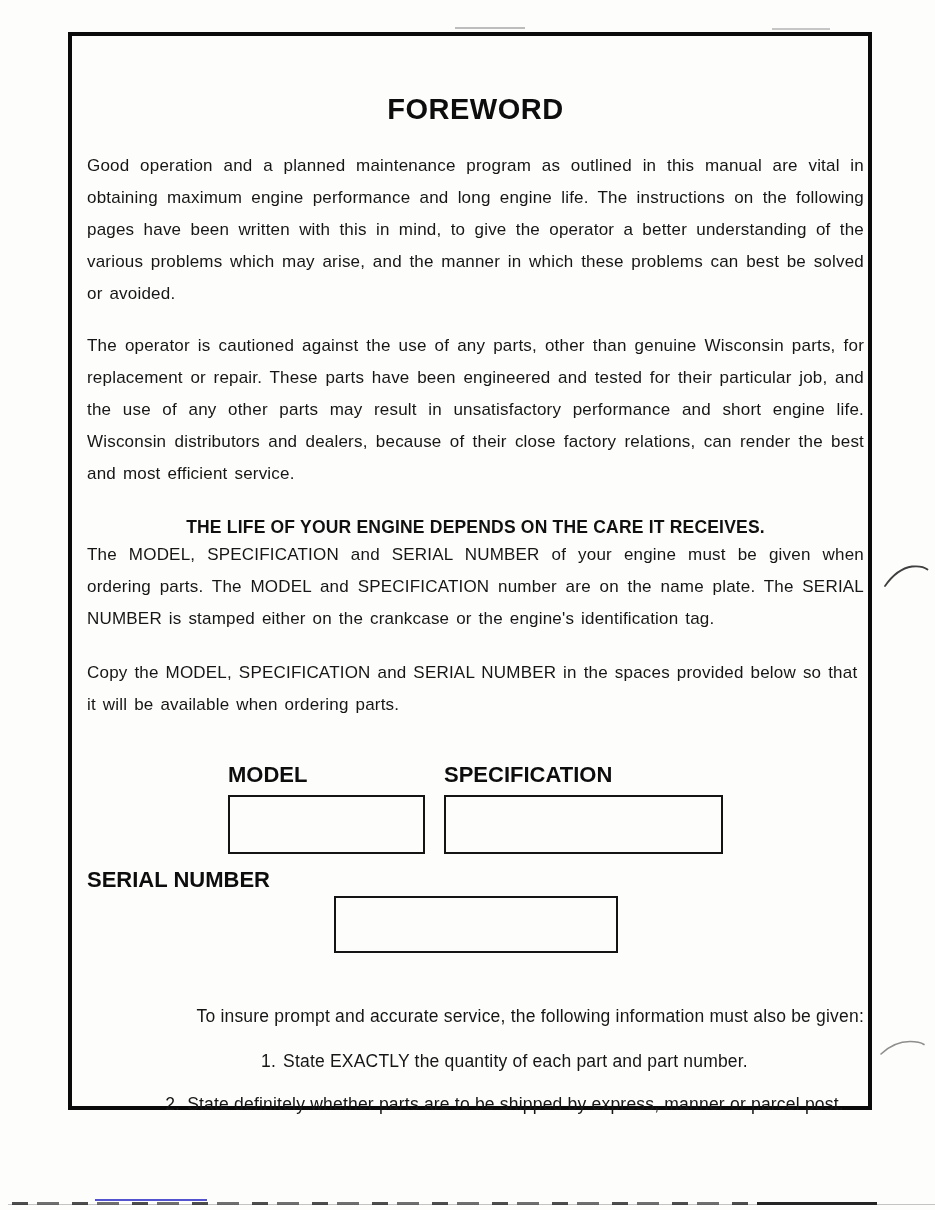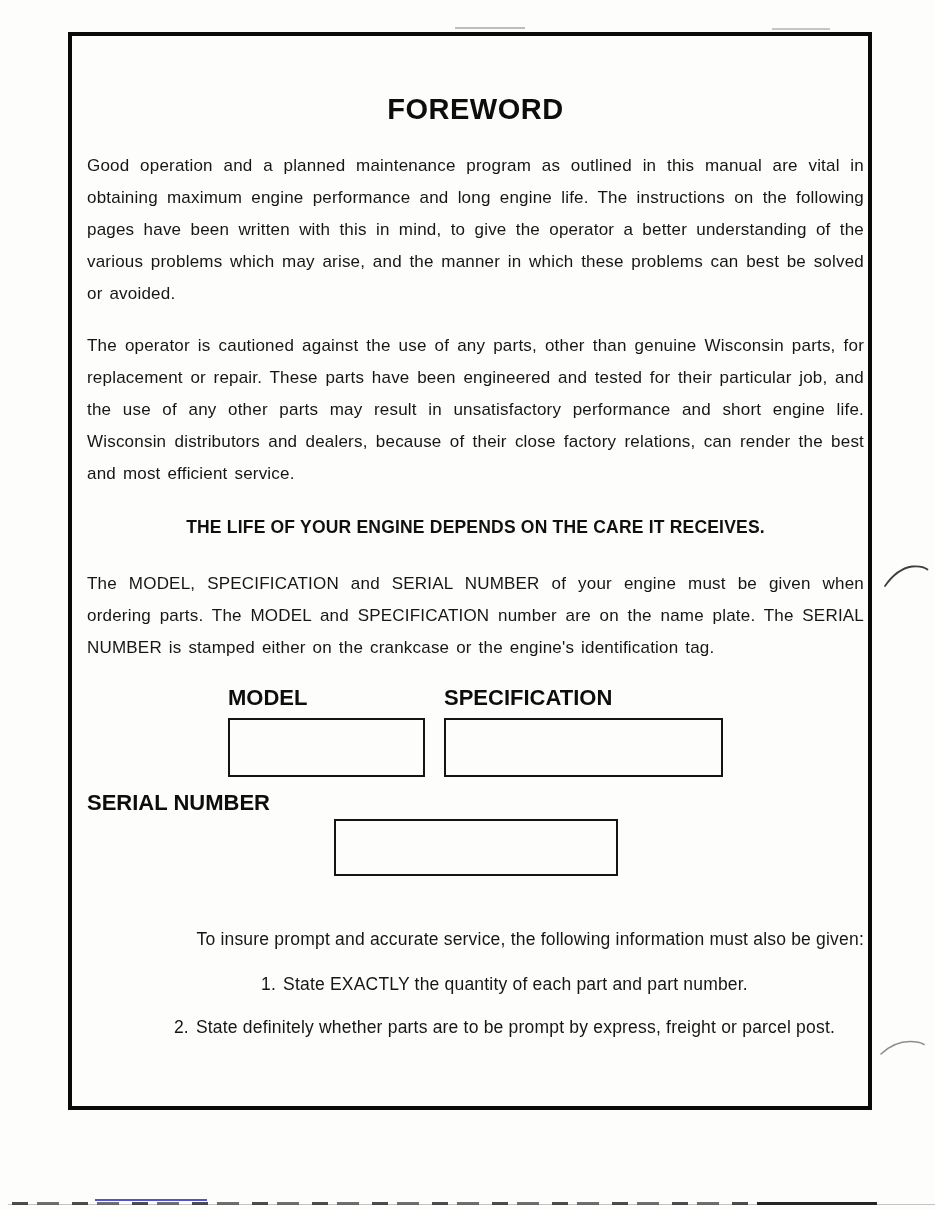--- a/index.html
+++ b/index.html
@@ -43,21 +43,20 @@
     color:var(--ink);
   }
   .para.p-intro-1{margin-bottom:20px;}
   .para.p-intro-2{margin-bottom:26px;}
   .notice-line{
     text-align:center;
     font-size:17.5px;
     font-weight:bold;
     line-height:23px;
     letter-spacing:0.2px;
-    margin-bottom:29px;
     color:#101010;
   }
   .para.p-order-1{margin-bottom:22px;}
   .para.p-order-2{margin-bottom:42px; text-align:left;}
   .field-labels-row,.field-boxes-row{
     display:flex;
     justify-content:center;
     align-items:flex-start;
   }
   .field-labels-row{margin-bottom:8px;}
@@ -130,20 +129,21 @@
 <div class="page-frame">
 
   <h1 class="doc-title">FOREWORD</h1>
 
   <p class="para p-intro-1">Good operation and a planned maintenance program as outlined in this manual are vital in obtaining maximum engine performance and long engine life. The instructions on the following pages have been written with this in mind, to give the operator a better understanding of the various problems which may arise, and the manner in which these problems can best be solved or avoided.</p>
   <p class="para p-intro-2">The operator is cautioned against the use of any parts, other than genuine Wisconsin parts, for replacement or repair. These parts have been engineered and tested for their particular job, and the use of any other parts may result in unsatisfactory performance and short engine life. Wisconsin distributors and dealers, because of their close factory relations, can render the best and most efficient service.</p>
 
   <p class="notice-line">THE LIFE OF YOUR ENGINE DEPENDS ON THE CARE IT RECEIVES.</p>
 
   <p class="para p-order-1">The MODEL, SPECIFICATION and SERIAL NUMBER of your engine must be given when ordering parts. The MODEL and SPECIFICATION number are on the name plate. The SERIAL NUMBER is stamped either on the crankcase or the engine's identification tag.</p>
+  <p class="para p-order-2">Copy the MODEL, SPECIFICATION and SERIAL NUMBER in the spaces provided below so that it will be available when ordering parts.</p>
 
   <div class="field-labels-row">
     <div class="flabel w-model">MODEL</div>
     <div class="gap"></div>
     <div class="flabel w-spec">SPECIFICATION</div>
   </div>
 
   <div class="field-boxes-row">
     <div class="fbox box-model">
       <span></span>
@@ -158,21 +158,21 @@
   <div class="fbox box-serial">
     <span></span>
   </div>
 
   <p class="service-note">To insure prompt and accurate service,  the following information must also be given:</p>
 
   <div class="instruction">
     <span class="num">1.</span><span>State EXACTLY the quantity of each part and part number.</span>
   </div>
   <div class="instruction">
-    <span class="num">2.</span><span>State definitely whether parts are to be prompt by express, freight or parcel post.</span>
+    <span class="num">2.</span><span>State definitely whether parts are to be shipped by express, manner or parcel post.</span>
   </div>
 
 </div>
 
 <svg class="artifact" style="left:882px;top:560px;" width="48" height="30" viewBox="0 0 48 30">
   <path class="curl" d="M3,26 C12,13 20,8 30,6.5 C37,5.8 43,7.5 45.5,9.5" stroke="#3f3f3f" stroke-width="1.8"></path>
 </svg>
 <svg class="artifact" style="left:877px;top:1032px;" width="50" height="30" viewBox="0 0 50 30">
   <path class="curl" d="M4,22 C14,12.5 24,9.5 33,9.5 C39,9.5 44,10.5 47,12.5" stroke="#8e8e8e" stroke-width="1.6"></path>
 </svg>

